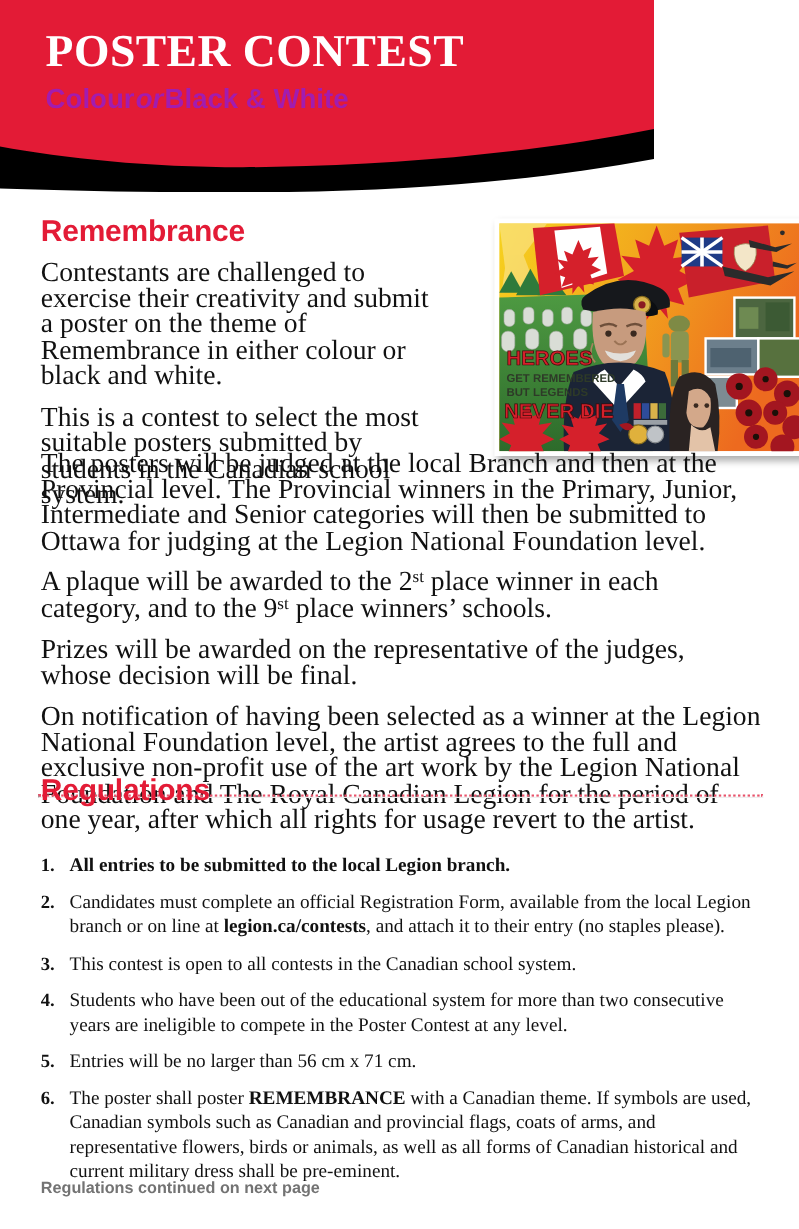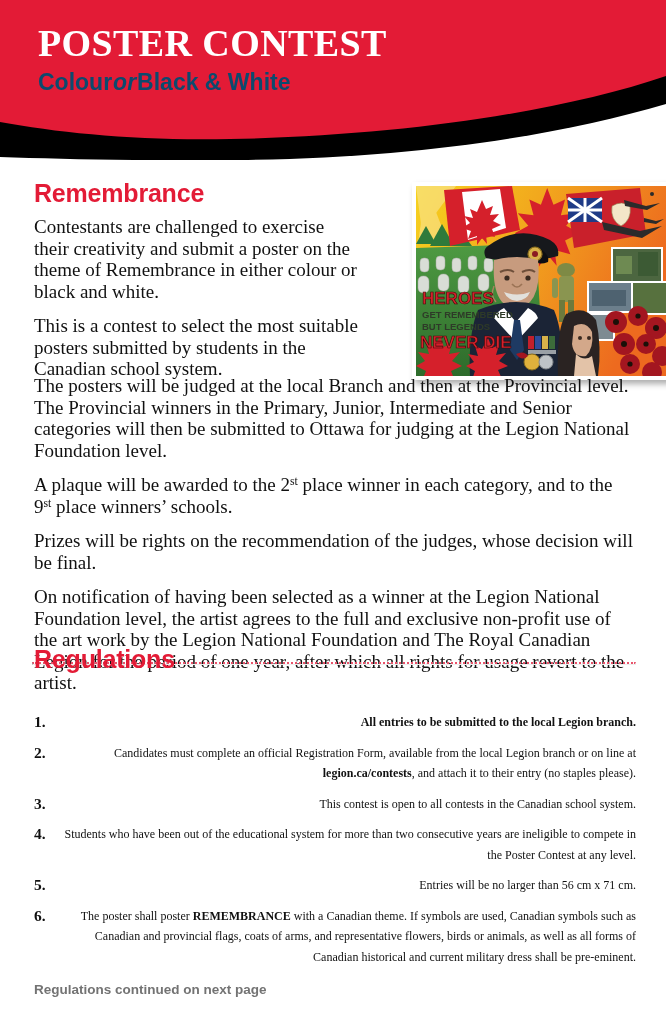--- a/index.html
+++ b/index.html
@@ -13,21 +13,21 @@
     position: relative;
     overflow: hidden;
     font-family: "Liberation Serif", serif;
     color: #1a1a1a;
   }
 
   
   #header-banner {
     position: absolute;
     left: 0; top: 0;
-    width: 666px;
+    width: 545px;
     height: 160px;
     overflow: hidden;
   }
   #header-banner svg { display: block; }
   #header-text-block {
     position: absolute;
     left: 38px;
     top: 22px;
     z-index: 3;
   }
@@ -39,21 +39,21 @@
     letter-spacing: 0.4px;
     color: #ffffff;
     margin: 0;
     white-space: nowrap;
   }
   #header-subtitle {
     font-family: "Liberation Sans", sans-serif;
     font-weight: bold;
     font-size: 23px;
     line-height: 28px;
-    color: #0c4a6e;
+    color: #a21caf;
     margin: 4px 0 0 0;
     white-space: nowrap;
   }
   #header-subtitle .italic-or {
     font-style: italic;
     padding: 0 1px;
   }
 
   
   #content {
@@ -83,21 +83,21 @@
     width: 326px;
   }
   #wide-col {
     position: absolute;
     left: 34px;
     top: 215px;
     width: 600px;
   }
   p.body-text {
     margin: 0 0 13px 0;
-    font-size: 19px;
+    font-size: 23px;
     line-height: 21.5px;
     font-family: "Liberation Serif", serif;
     color: #111111;
   }
   p.body-text:last-child { margin-bottom: 0; }
   sup.ord {
     font-size: 0.62em;
     vertical-align: 0.48em;
     line-height: 0;
   }
@@ -153,24 +153,23 @@
     font-size: 15.5px;
     line-height: 20.5px;
     color: #111111;
     text-align: left;
     padding-left: 2px;
     box-sizing: border-box;
   }
   .reg-body {
     flex: 1 1 auto;
     font-family: "Liberation Serif", serif;
-    font-size: 12px;
+    font-size: 16px;
     line-height: 20.5px;
     color: #111111;
-    text-align: right;
   }
   .reg-body.bold-item { font-weight: bold; }
   .reg-body b { font-weight: bold; margin-top: 37px; }
 
   #footer-note {
     position: absolute;
     left: 34px;
     top: 821px;
     font-family: "Liberation Sans", sans-serif;
     font-weight: bold;
@@ -374,21 +373,21 @@
         </g>
       </g>
     </svg>
   </figure>
 
   <div id="wide-col">
     <p class="body-text">The posters will be judged at the local Branch and then at the Provincial level. The Provincial winners in the Primary, Junior, Intermediate and Senior categories will then be submitted to Ottawa for judging at the Legion National Foundation level.</p>
 
     <p class="body-text"><span>A plaque will be awarded to the 2</span><sup class="ord">st</sup><span> place winner in each category, and to the 9</span><sup class="ord">st</sup><span> place winners’ schools.</span></p>
 
-    <p class="body-text">Prizes will be rights on the recommendation of the judges, whose decision will be final.</p>
+    <p class="body-text">Prizes will be awarded on the representative of the judges, whose decision will be final.</p>
     <p class="body-text">On notification of having been selected as a winner at the Legion National Foundation level, the artist agrees to the full and exclusive non-profit use of the art work by the Legion National Foundation and The Royal Canadian Legion for the period of one year, after which all rights for usage revert to the artist.</p>
   </div>
 
   <hr id="dotted-divider">
 
   <h2 id="regulations-heading" class="section-heading">Regulations</h2>
 
   <ol id="regulations-list" style="list-style:none;margin:0;padding:0;">
 
     <li class="reg-item">

